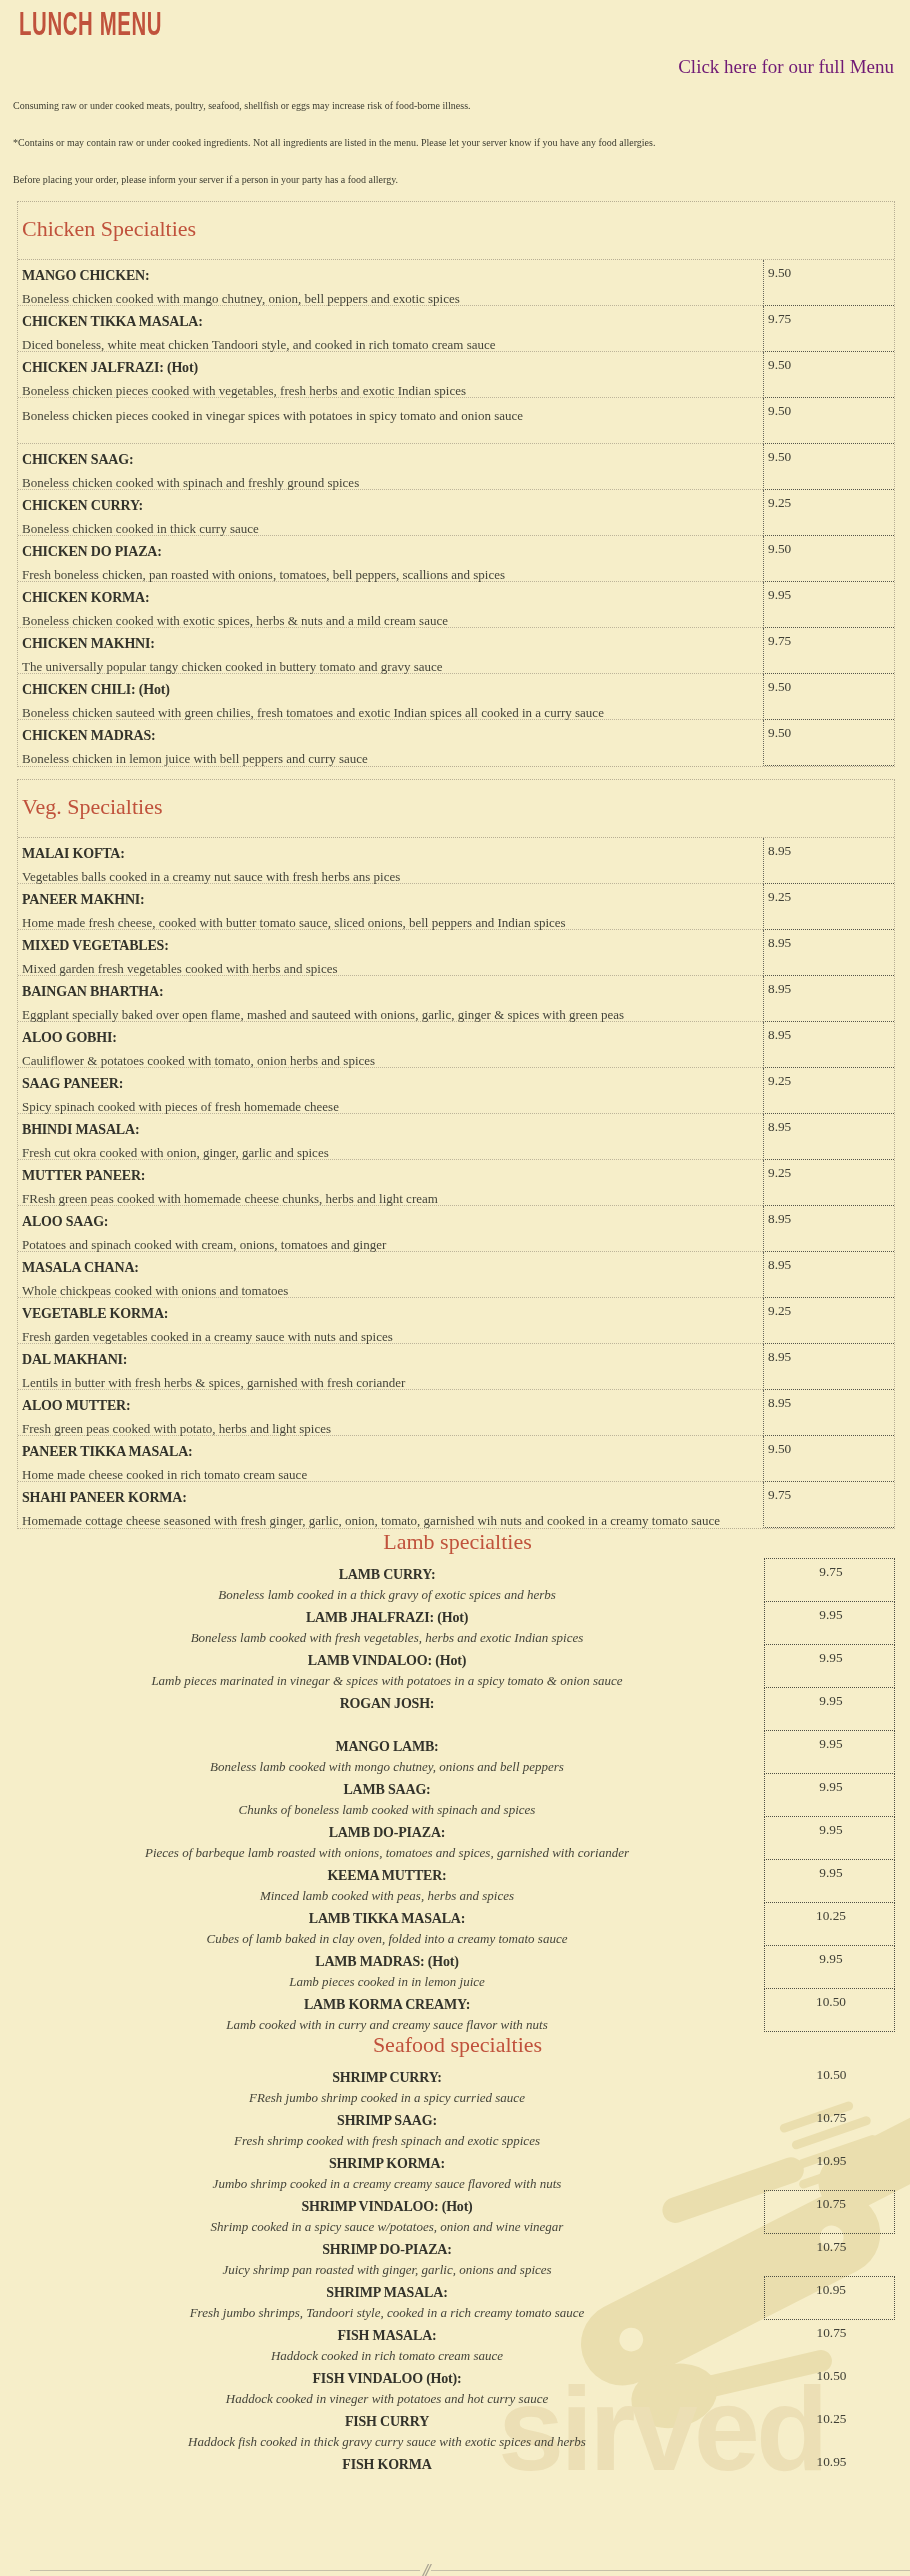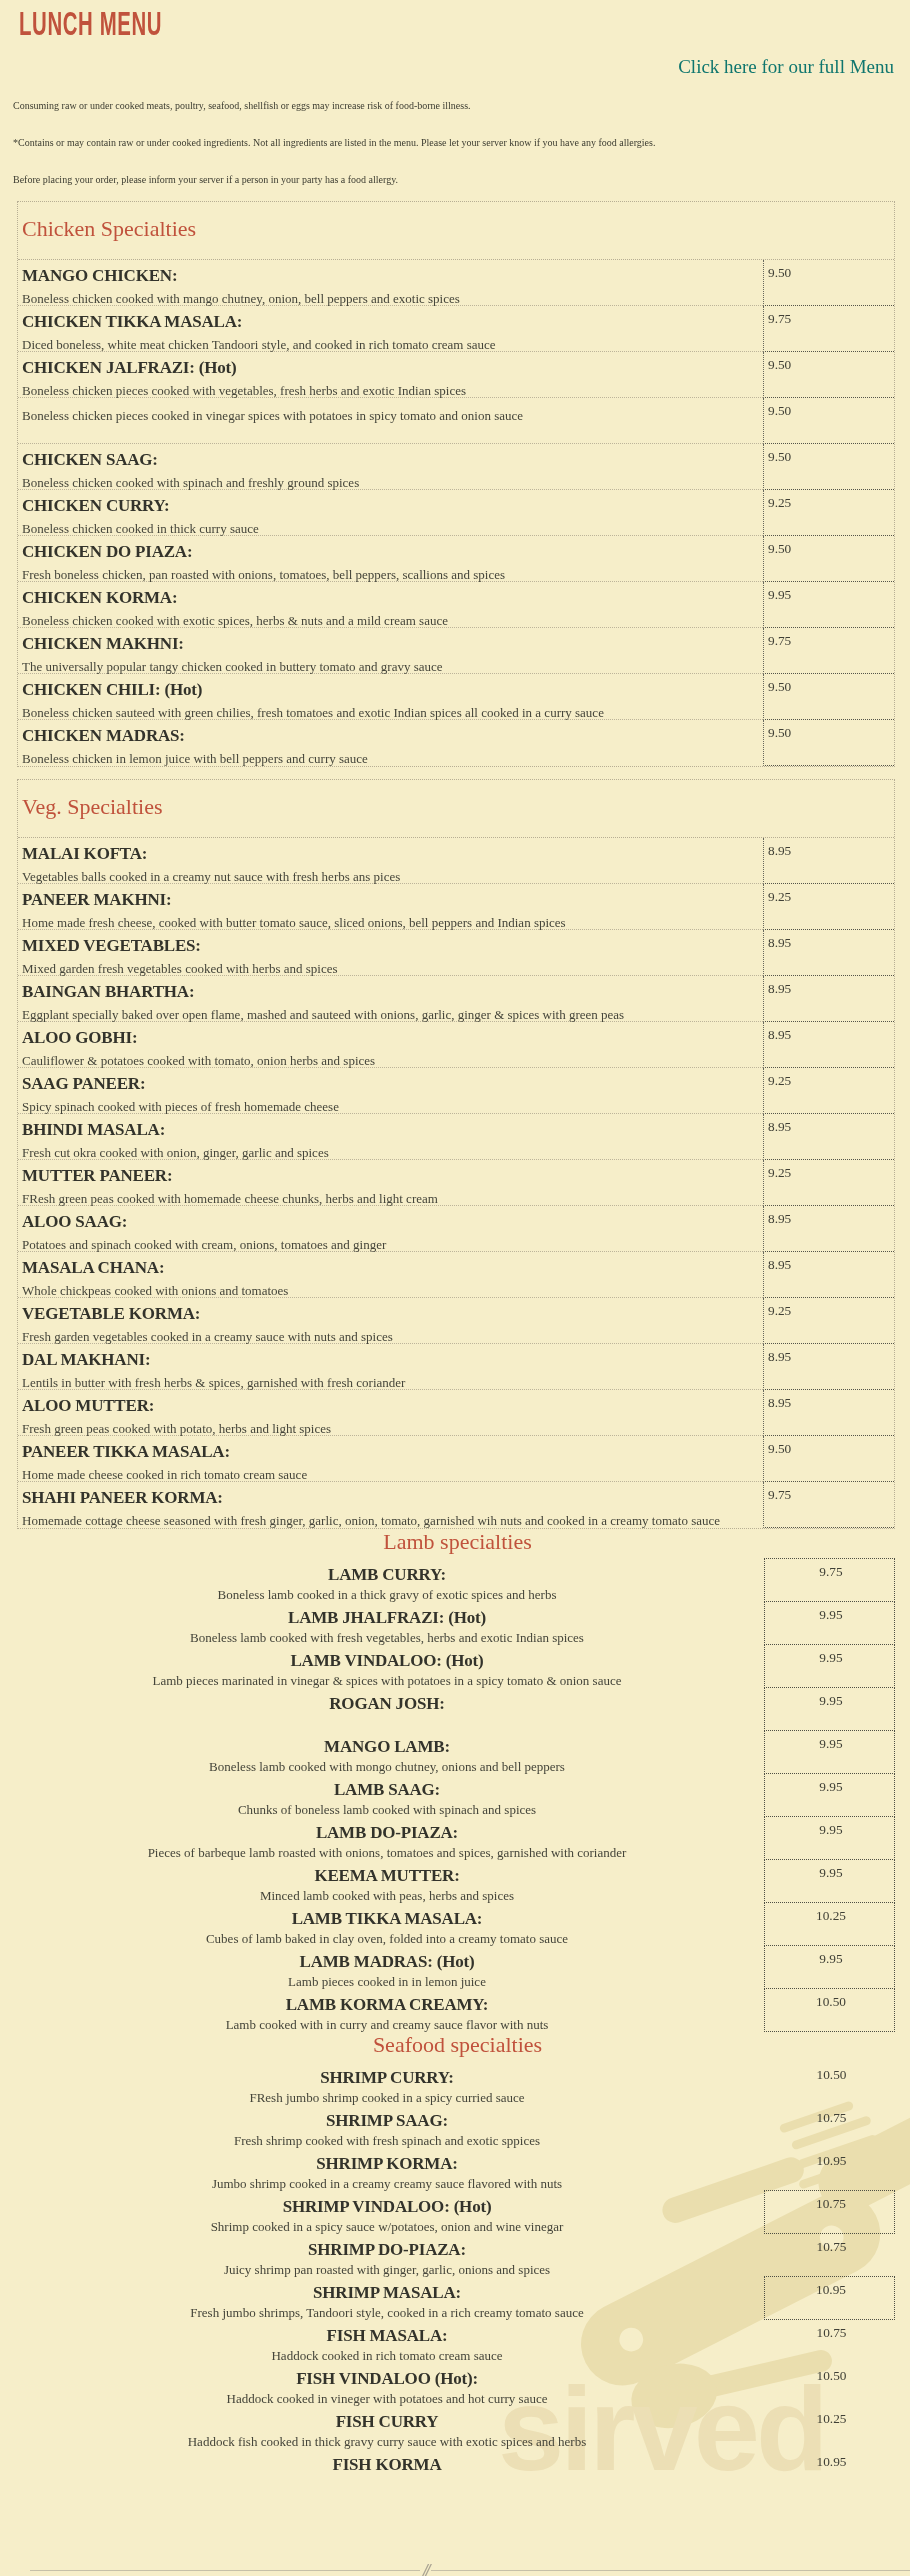--- a/index.html
+++ b/index.html
@@ -14,21 +14,21 @@
   
   .logo{
     margin:0 0 0 9px;display:inline-block;
     font-family:"Liberation Sans",sans-serif;font-weight:700;
     font-size:34px;line-height:30px;letter-spacing:1px;
     color:#c0523c;transform:scaleX(.6);transform-origin:0 50%;
     white-space:nowrap;
   }
   .full-menu-link{
     display:block;margin:18px 17px 0 0;text-align:right;
-    font-size:19px;line-height:19px;color:#0f766e;text-decoration:none;
+    font-size:19px;line-height:19px;color:#701a75;text-decoration:none;
   }
   .disclaimer{margin:22px 20px 0 3px;font-size:10px;line-height:15px;color:#3c3c31;}
 
   
   .section{position:relative;}
   .section.framed{
     margin:12px 16px 0 7px;border:1px dotted #b7ae94;
   }
   .section.framed:first-of-type{margin-top:14px;}
   .sec-title{
@@ -39,37 +39,37 @@
   .framed .row{height:46px;}
   .cell-main{flex:1 1 auto;min-width:0;}
   .framed .cell-main{padding:5px 10px 0 4px;border-bottom:1px dotted #bdb49a;}
   .cell-price{flex:0 0 131px;width:131px;box-sizing:border-box;font-size:13.3px;}
   .framed .cell-price{
     border-left:1px dotted #68685c;border-bottom:1px dotted #55554a;
     padding:5px 0 0 4px;
   }
   .framed .row:last-child .cell-main{border-bottom:none;}
   .item-name{
-    font-weight:700;font-size:17px;line-height:21px;color:#33332b;letter-spacing:-0.2px;
+    font-weight:700;font-size:14px;line-height:21px;color:#33332b;letter-spacing:-0.2px;
     white-space:nowrap;overflow:hidden;
   }
   .item-desc{font-size:13px;line-height:15px;margin-top:5px;color:#45453a;
     white-space:nowrap;overflow:hidden;}
 
   
   .section.open{margin:0 16px 0 7px;text-align:center;}
   .open .sec-title{padding:0 0 3px 3px;}
   .lamb-gap{margin-top:28px;}
   .sea-gap{margin-top:34px;}
   .open .row{height:44px;}
   .open .row + .row{margin-top:-1px;}
   .open .cell-main{padding:6px 10px 0 3px;}
   .open .cell-price{padding:6px 0 0 4px;}
   .open .cell-price.boxed{border:1px dotted #4f4f44;padding:5px 0 0 3px;}
-  .open .item-desc{margin-top:2px;}
+  .open .item-desc{margin-top:2px;font-style:italic;}
 
   
   .bottom-rule{
     position:absolute;left:30px;right:0;top:2570px;height:0;
     border-top:1px solid #c6c0a9;z-index:1;
   }
   .rule-break{
     position:absolute;left:390px;top:-10px;
     background:#f6eec9;padding:0 3px;
     font-family:"Liberation Sans",sans-serif;font-size:17px;font-style:italic;

